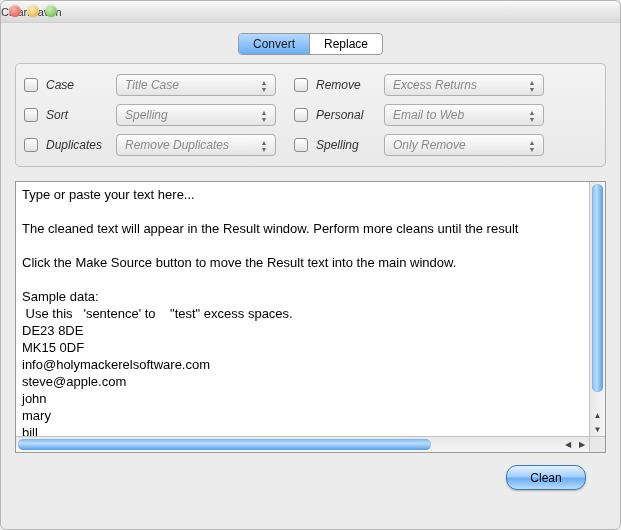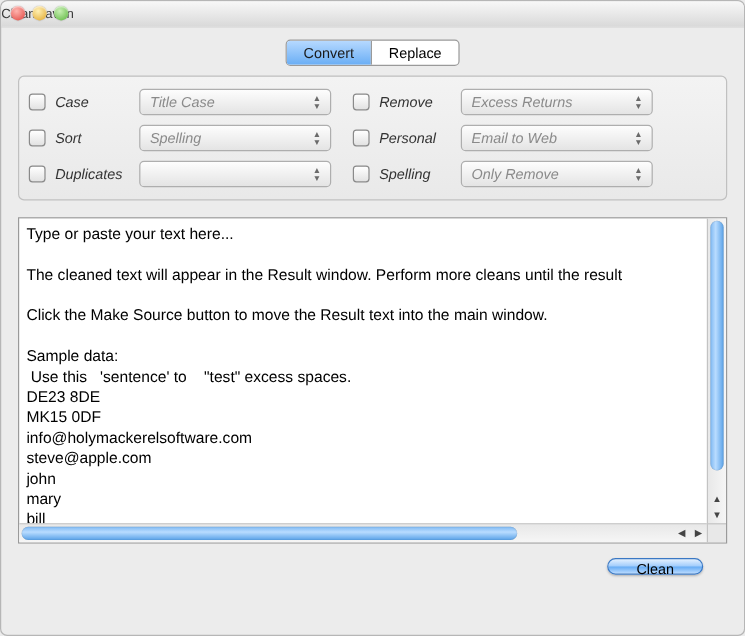--- a/index.html
+++ b/index.html
@@ -148,21 +148,21 @@
   .corner {
     position:absolute; right:0; bottom:0; width:16px; height:16px;
     background:#e8e8e8; border-left:1px solid #c3c3c3; border-top:1px solid #c3c3c3;
   }
 
   .footer {
     display:flex; justify-content:flex-end;
     padding: 12px 20px 0 0;
   }
   .aqua-btn {
-    min-width:80px; height:14px;
+    min-width:80px; height:25px;
     border:1px solid #3a78c4;
     border-radius:11px;
     background: linear-gradient(#e4f1ff 0%, #a6cffc 45%, #6aaef5 55%, #bcdcff 100%);
     color:#000; font: inherit; cursor:pointer;
     box-shadow: 0 1px 2px rgba(0,0,0,.25);
   }
 </style>
 </head>
 <body>
 
@@ -211,20 +211,21 @@
       <div class="chk"></div>
       <div class="lbl">Personal</div>
       <div class="sel">
         <span>Email to Web</span>
         <span class="arrows">▲<br>▼</span>
       </div>
 
       <div class="chk"></div>
       <div class="lbl">Duplicates</div>
       <div class="sel">
+        <span>Remove Duplicates</span>
         <span class="arrows">▲<br>▼</span>
       </div>
       <div></div>
       <div class="chk"></div>
       <div class="lbl">Spelling</div>
       <div class="sel">
         <span>Only Remove</span>
         <span class="arrows">▲<br>▼</span>
       </div>
     </div>

